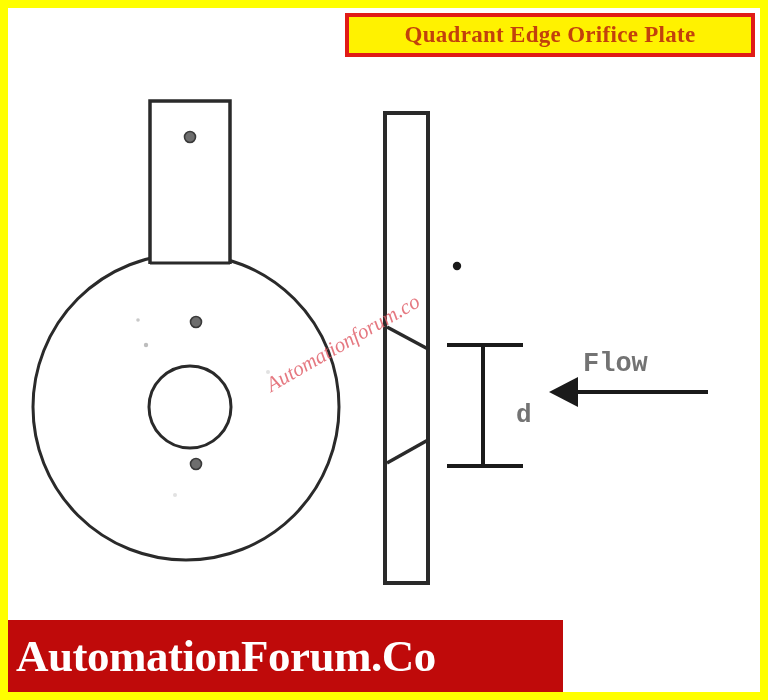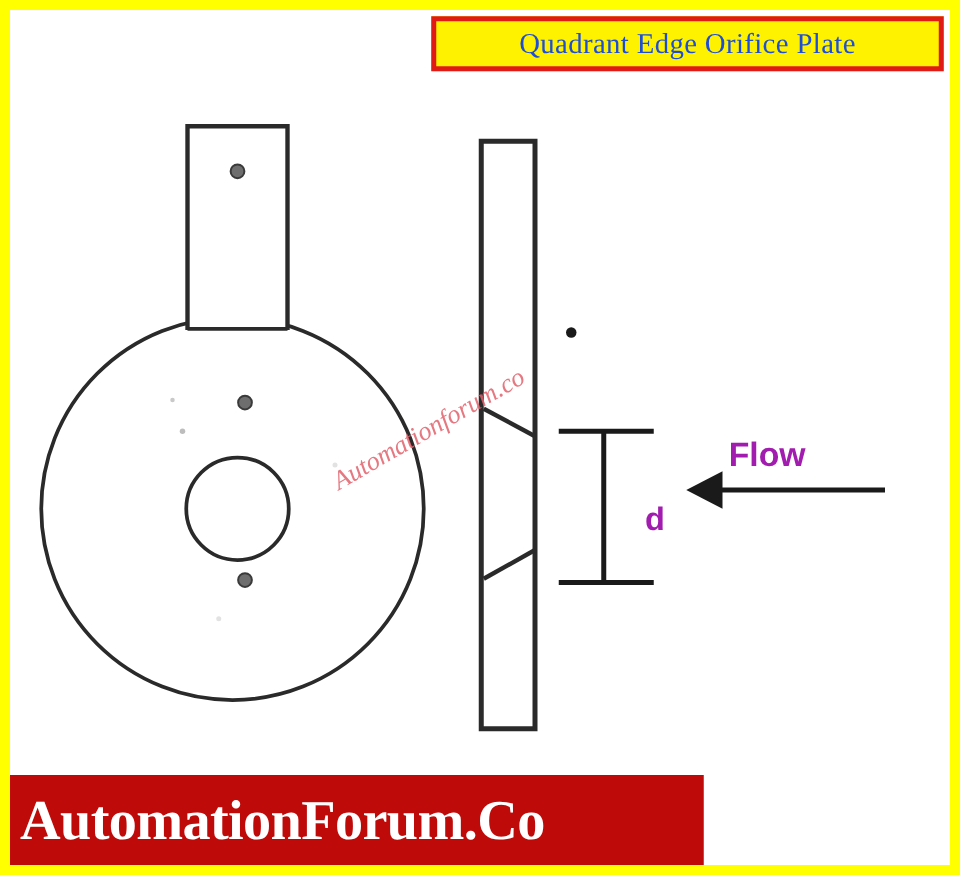--- a/index.html
+++ b/index.html
@@ -42,43 +42,43 @@
     width: 410px;
     height: 44px;
     background: #FFF200;
     border: 4px solid #E01B16;
     box-sizing: border-box;
     display: flex;
     align-items: center;
     justify-content: center;
   }
   #title-text {
-    color: #1d4ed8;
+    color: #c2410c;
     font-family: "Liberation Serif", serif;
-    font-weight: normal;
+    font-weight: bold;
     font-size: 23px;
     letter-spacing: 0.3px;
     white-space: nowrap;
   }
 
   
   #drawing {
     position: absolute;
     left: 0;
     top: 0;
     width: 768px;
     height: 700px;
   }
 
   
   .draw-label {
     position: absolute;
-    font-family: Liberation Sans, sans-serif;
+    font-family: Liberation Mono, monospace;
     font-weight: bold;
-    color: #a21caf;
+    color: #737373;
     white-space: nowrap;
   }
   #label-flow {
     left: 583px;
     top: 349px;
     font-size: 27px;
   }
   #label-d {
     left: 516px;
     top: 400px;

